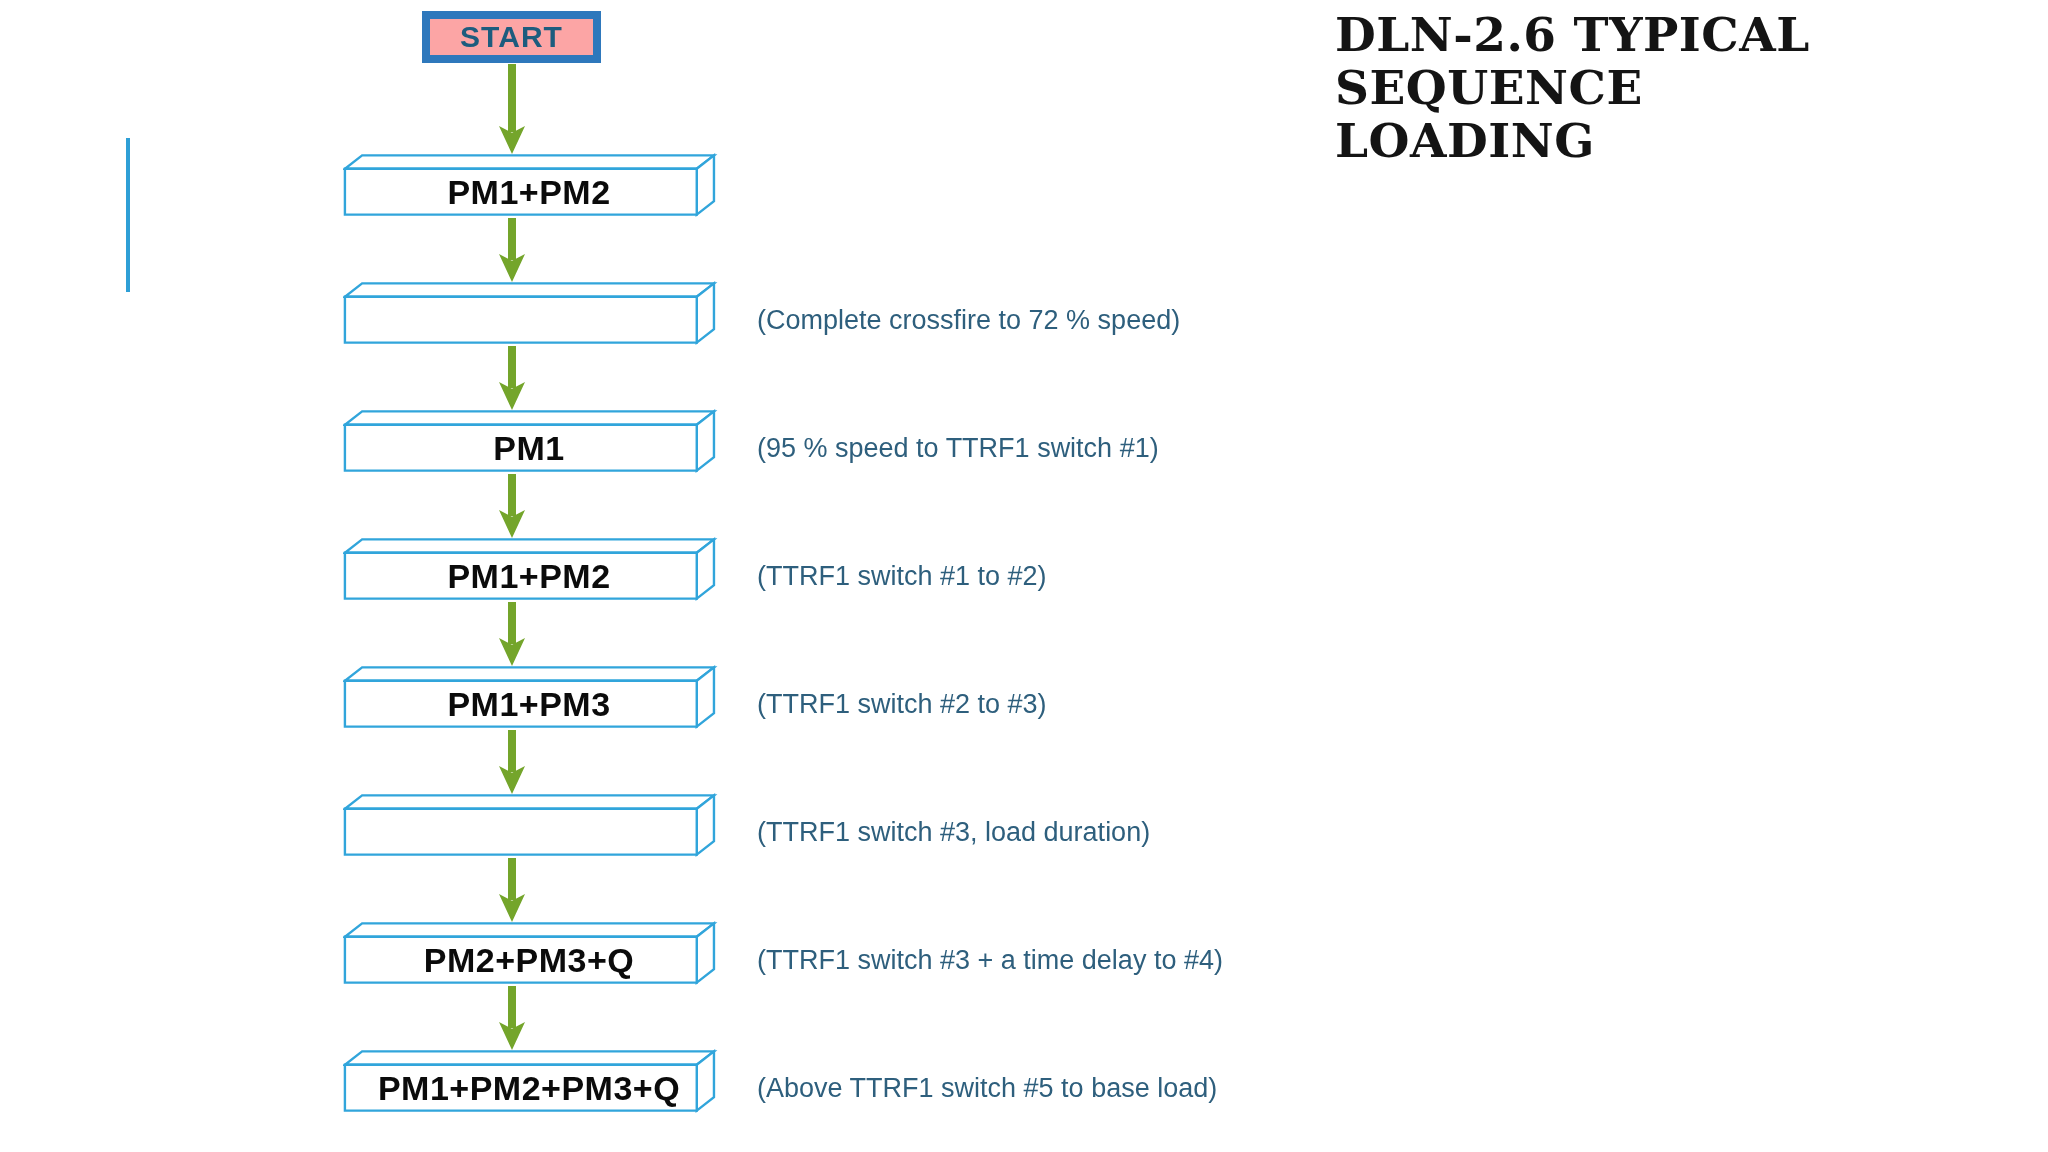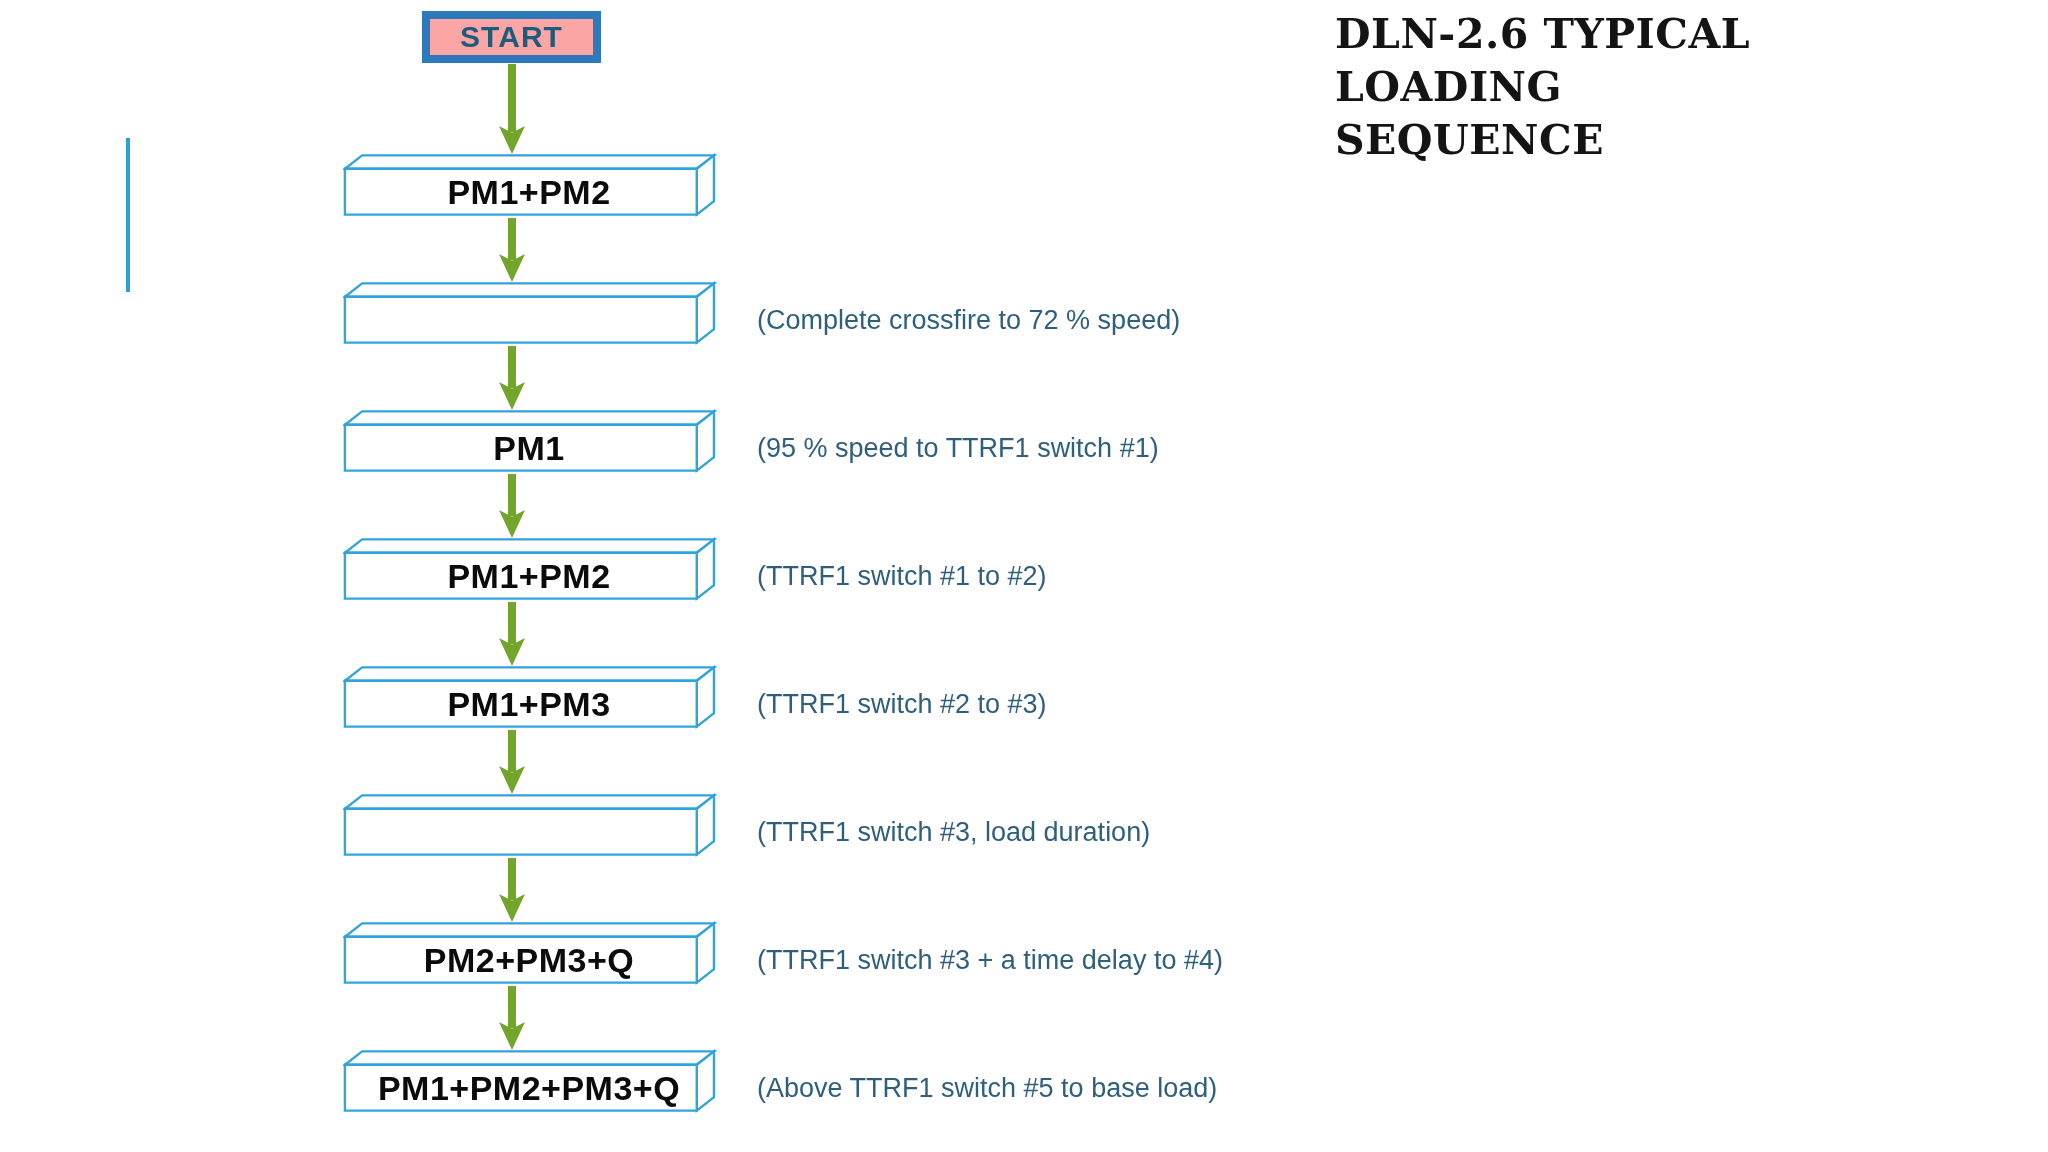--- a/index.html
+++ b/index.html
@@ -15,21 +15,21 @@
   .vline {
     position:absolute; left:126px; top:138px;
     width:4px; height:154px;
     background:#2e9fd6;
   }
 
   
   .title {
     position:absolute; left:1335px; top:8px; width:560px;
     font-family:"DejaVu Serif", serif;
-    font-weight:700; font-size:41px; line-height:53px;
+    font-weight:700; font-size:47px; line-height:53px;
     color:#141414; letter-spacing:0.5px;
   }
 
   
   .start-box {
     position:absolute; left:422px; top:11px;
     width:179px; height:52px; box-sizing:border-box;
     background:#fca5a5; border:8px solid #2e78bc;
     display:flex; align-items:center; justify-content:center;
     font-weight:700; font-size:30px; color:#1d5c7e; letter-spacing:1px;
@@ -65,22 +65,22 @@
 </style>
 </head>
 <body>
 
 <div id="slide">
 
   <div class="vline"></div>
 
   <div class="title">
     <div>DLN-2.6 TYPICAL</div>
+    <div>SEQUENCE</div>
     <div>LOADING</div>
-    <div>SEQUENCE</div>
   </div>
 
   <div class="start-box">
     <span>START</span>
   </div>
 
   <div class="arrow" style="top:64px;height:90px;">
       <div class="shaft"></div>
       <div class="head"></div>
     </div>

